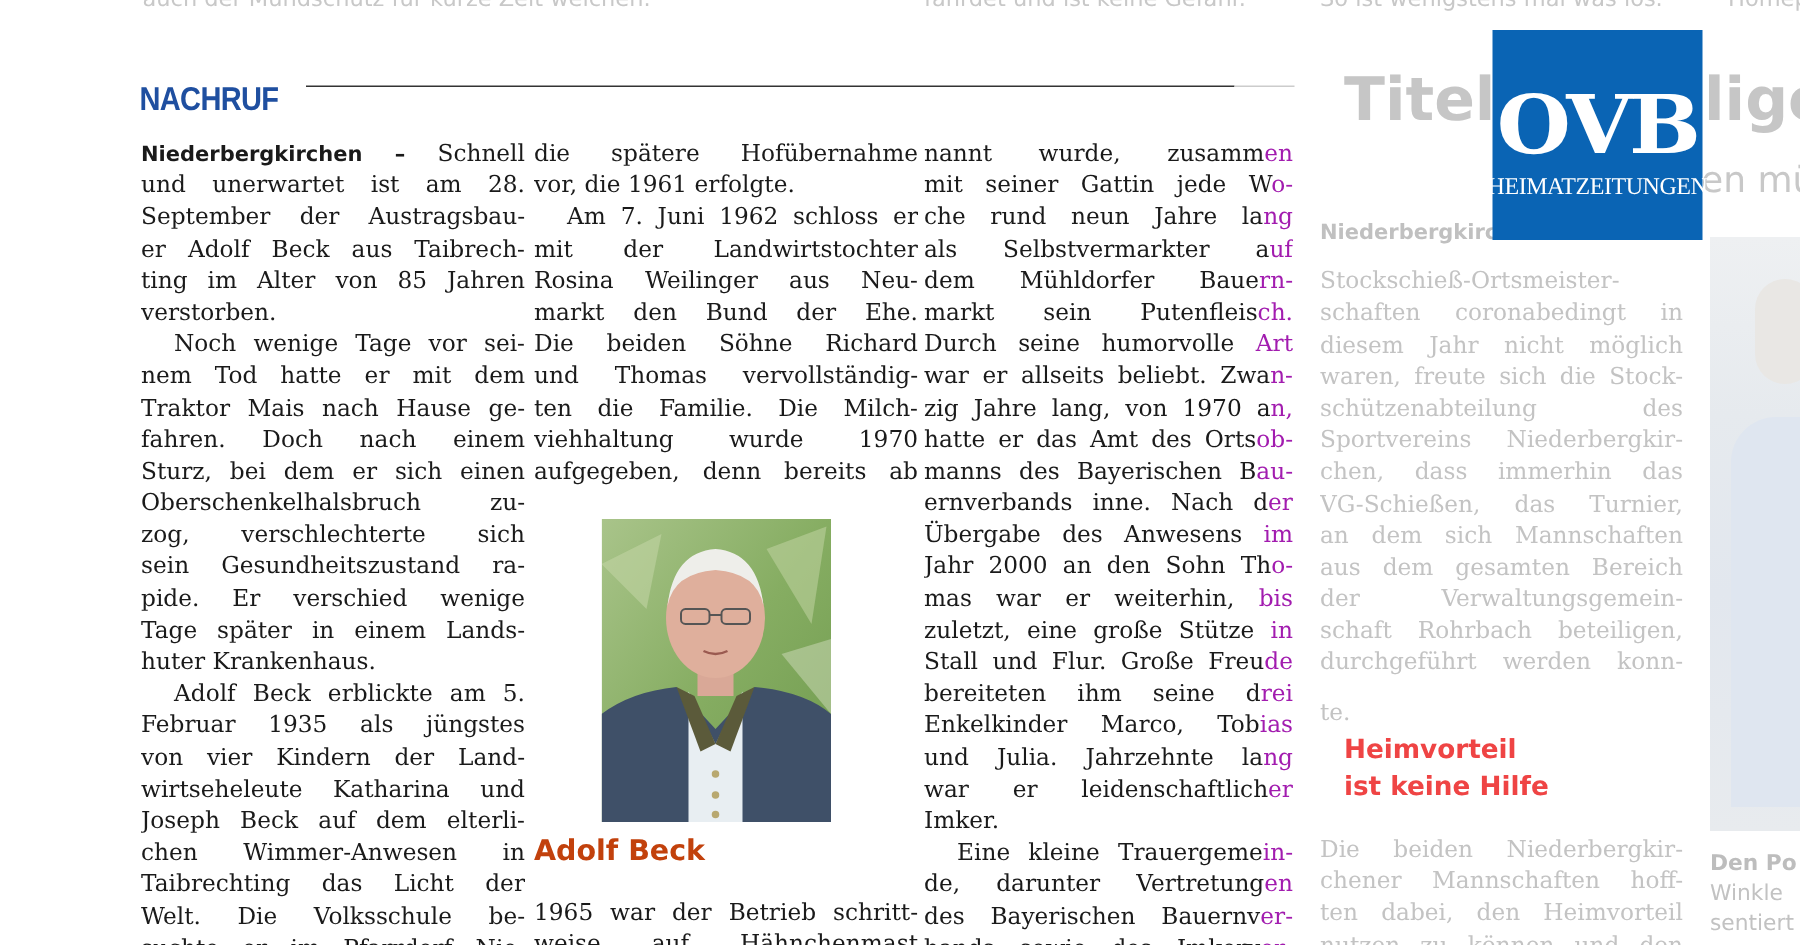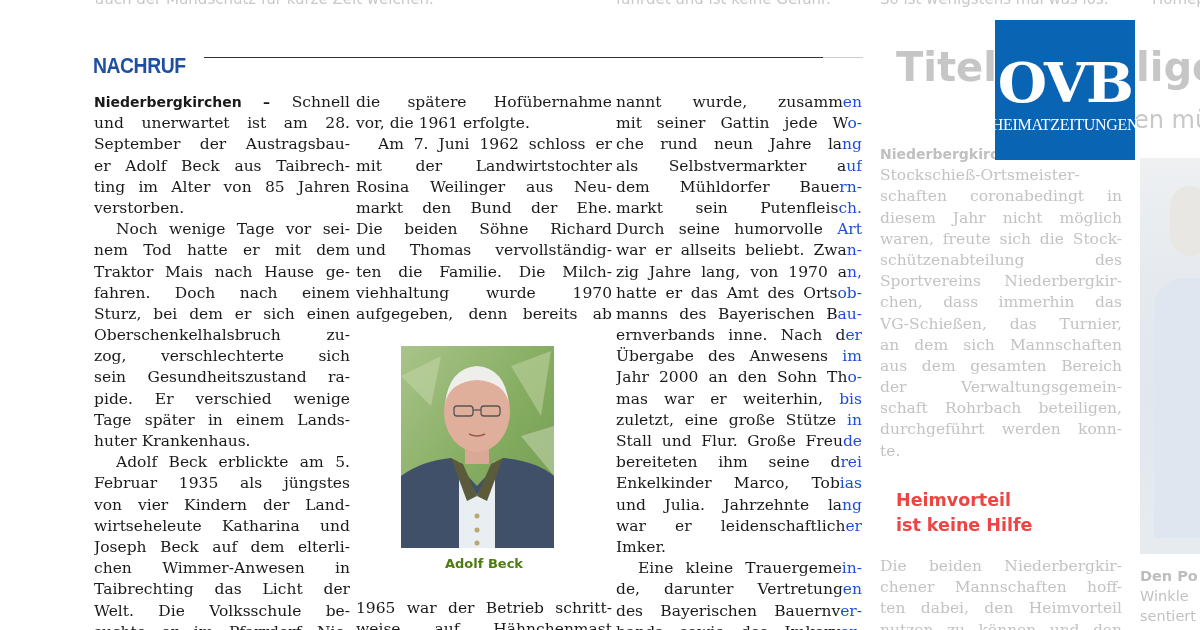--- a/index.html
+++ b/index.html
@@ -34,47 +34,47 @@
     font-size:15.5px; line-height:21.2px; text-align:justify;
   }
   .col .line { display:block; text-align:justify; text-align-last:justify; white-space:nowrap; overflow:hidden; height:21.2px; }
   .col .line.last { text-align-last:left; }
   .col .indent { padding-left:22px; }
   .dateline { font-family:"DejaVu Sans", "Liberation Sans", sans-serif; font-weight:bold; font-size:14px; }
 
   #col1 { left:94px; }
   #col2 { left:356px; }
   #col3 { left:616px; width:246px; }
-  .fade-tail { color:#1d4ed8; }
+  .fade-tail { color:#a21caf; }
 
   .photo-wrap { position:absolute; left:401px; top:346px; width:153px; height:202px; overflow:hidden; }
   .photo-caption {
-    position:absolute; left:356px; top:556px; width:256px; text-align:center;
-    font-family:"DejaVu Sans", "Liberation Sans", sans-serif; font-weight:bold; font-size:13px; color:#4d7c0f;
+    position:absolute; left:356px; top:556px; width:256px; text-align:left;
+    font-family:"DejaVu Sans", "Liberation Sans", sans-serif; font-weight:bold; font-size:19px; color:#c2410c;
   }
 
   
   .faded { color:#c3c3c3; }
   .right-headline {
     position:absolute; left:896px; top:44px;
     font-family:"DejaVu Sans", "Liberation Sans", sans-serif; font-weight:bold; font-size:40px;
     color:#c6c6c6; white-space:nowrap;
   }
   .right-headline-2 {
     position:absolute; left:1136px; top:44px;
     font-family:"DejaVu Sans", "Liberation Sans", sans-serif; font-weight:bold; font-size:40px;
     color:#c6c6c6; white-space:nowrap;
   }
   .right-sub {
     position:absolute; left:1134px; top:106px;
     font-family:"DejaVu Sans", "Liberation Sans", sans-serif; font-size:24px; color:#c8c8c8; white-space:nowrap;
   }
   #col4 { position:absolute; left:880px; top:144px; width:242px; font-size:15.5px; line-height:21.2px; }
   #col4 .line { display:block; white-space:nowrap; overflow:hidden; height:21.2px; text-align:justify; text-align-last:justify; }
-  #col4 .line.last { text-align-last:left; }
+  #col4 .line.last { text-align-last:left;margin-top:12px; }
   #col4 .dateline { color:#c0c0c0; }
   .subhead {
     position:absolute; left:896px; top:488px;
     font-family:"DejaVu Sans", "Liberation Sans", sans-serif; font-weight:bold; font-size:17.5px; line-height:25px;
     color:#ef4444;
   }
   #col4b { position:absolute; left:880px; top:556px; width:242px; font-size:15.5px; line-height:21.2px; color:#c3c3c3; }
   #col4b .line { display:block; white-space:nowrap; overflow:hidden; height:21.2px; text-align:justify; text-align-last:justify; }
 
   .right-photo {

